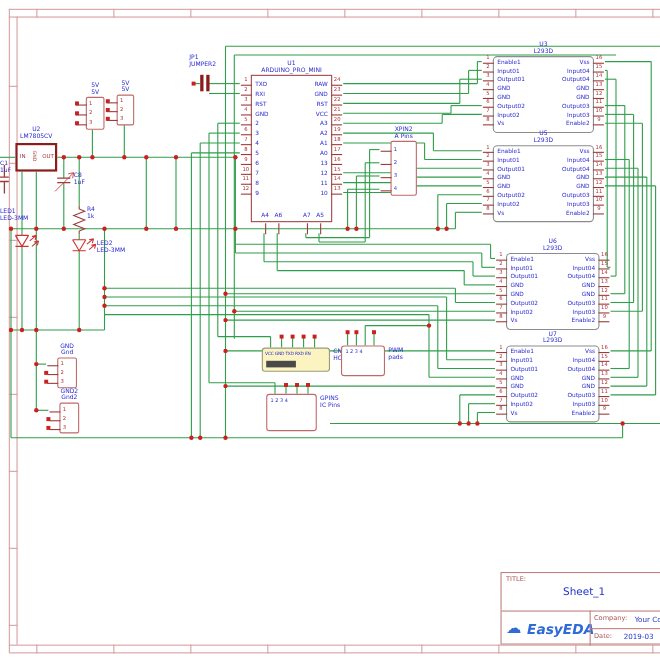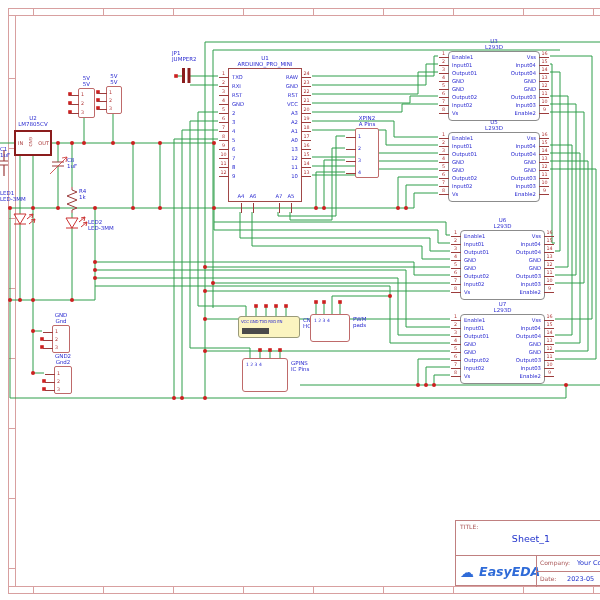--- a/index.html
+++ b/index.html
@@ -720,17 +720,17 @@
       <span style="font-size:14px;vertical-align:middle;">☁</span>
       <span style="font-size:12.5px;font-weight:bold;font-style:italic;vertical-align:middle;">EasyEDA</span>
     </div>
     <div style="position:absolute;left:80px;top:34px;width:1px;height:32px;background:#c08080;"></div>
     <div style="position:absolute;left:81px;top:34px;width:81px;height:16px;border-bottom:1px solid #c08080;">
       <span class="tbl" style="position:absolute;left:3px;top:4px;">Company:</span>
       <span class="tbv" style="position:absolute;left:40px;top:4px;white-space:nowrap;">Your Company</span>
     </div>
     <div style="position:absolute;left:81px;top:50px;width:81px;height:16px;">
       <span class="tbl" style="position:absolute;left:3px;top:4px;">Date:</span>
-      <span class="tbv" style="position:absolute;left:30px;top:4px;white-space:nowrap;">2023-05</span>
+      <span class="tbv" style="position:absolute;left:30px;top:4px;white-space:nowrap;">2019-03</span>
     </div>
   </div>
 
 </div>
 
 </body></html>

